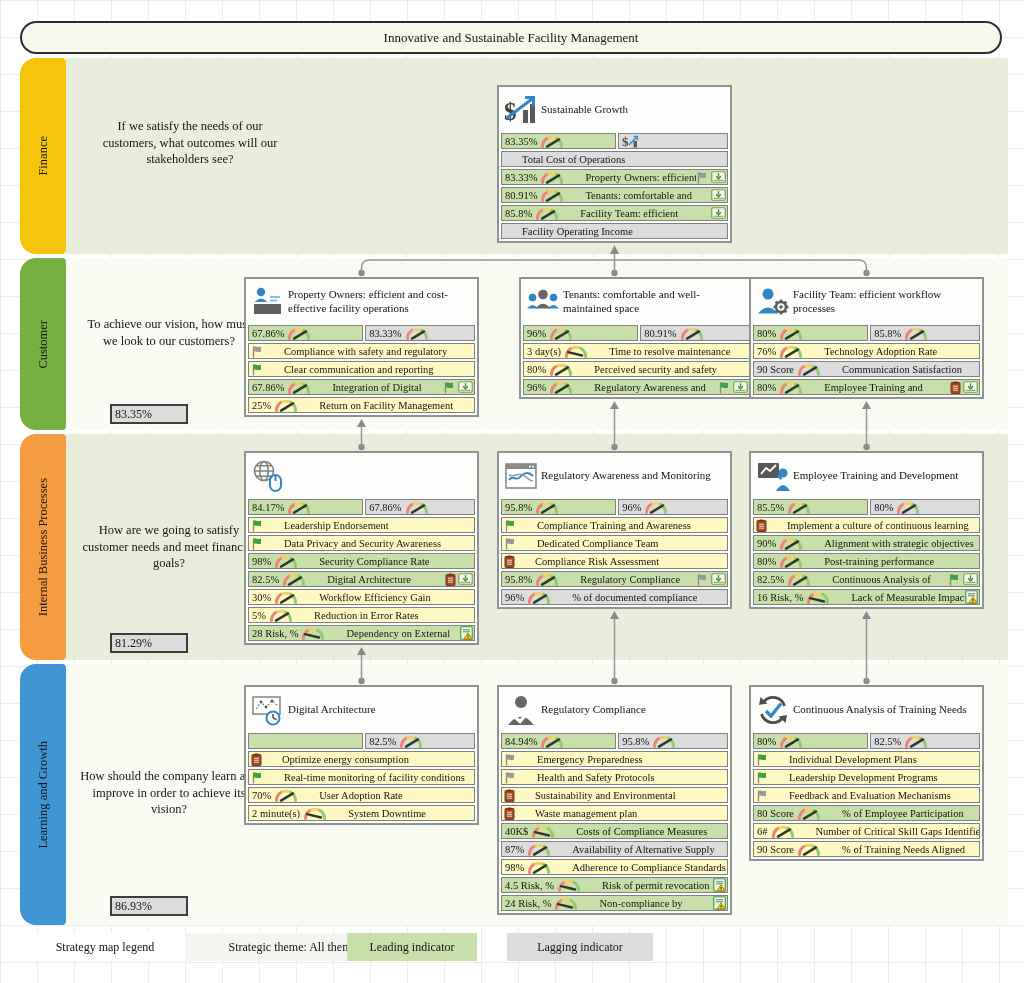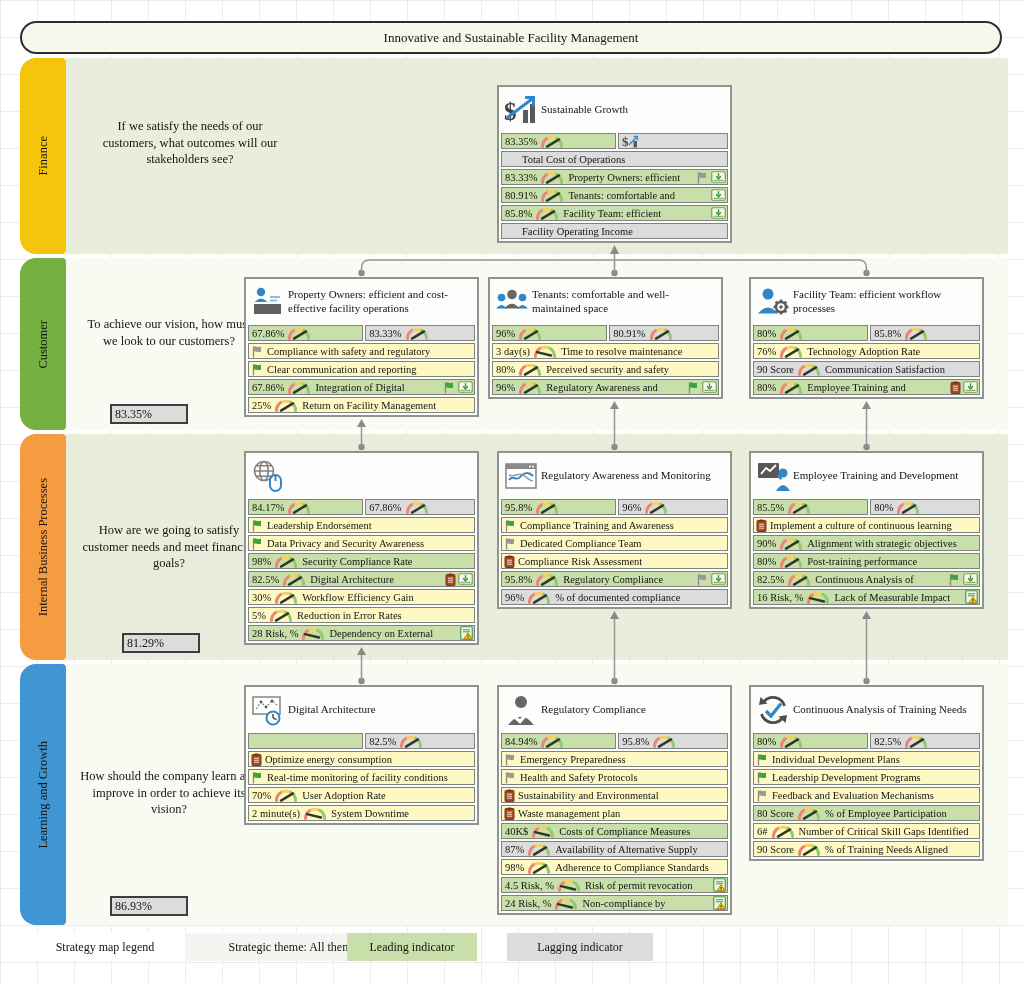--- a/index.html
+++ b/index.html
@@ -39,21 +39,21 @@
     overflow:hidden;white-space:nowrap;
   }
   .rowsplit{display:flex;gap:2px;margin-top:2px;}
   .rowsplit .cell{
     display:flex;align-items:center;height:16px;border:1px solid #7f837f;
     box-sizing:border-box;font-size:10.5px;overflow:hidden;white-space:nowrap;
   }
   .cell.lead{flex:1.05;} .cell.lag{flex:1;}
   .bg-green{background:#c8dfaa;} .bg-gray{background:#dcdcdc;} .bg-white{background:#fef9c3;}
   .val{padding-left:3px;flex-shrink:0;}
-  .lbl{margin-left:3px;overflow:hidden;}
+  .lbl{margin-left:20px;overflow:hidden;}
   .lbl.indent{padding-left:20px;margin-left:0;}
   .licon{margin-left:2px;flex-shrink:0;display:flex;align-items:center;}
   .gauge{margin-left:2px;flex-shrink:0;}
   .ricons{margin-left:auto;display:flex;align-items:center;gap:2px;padding-right:1px;flex-shrink:0;}
   .legend-item{
     position:absolute;top:933px;height:28px;line-height:28px;text-align:center;font-size:12px;
   }
   #connectors{position:absolute;left:0;top:0;pointer-events:none;}
   svg{display:block;}
 </style>
@@ -74,21 +74,21 @@
       </div>
       <div class="band" style="top: 258px; height: 172px; background: rgb(249, 250, 242);">
         <div class="question" style="top: 58px;">To achieve our vision, how must we look to our customers?</div>
         <div class="score" style="left: 44px; top: 146px;">83.35%</div>
       </div>
       <div class="tab" style="top: 258px; height: 172px; background: rgb(118, 176, 67);">
         <span>Customer</span>
       </div>
       <div class="band" style="top: 434px; height: 226px; background: rgb(233, 237, 219);">
         <div class="question" style="top: 88px;">How are we going to satisfy customer needs and meet financial goals?</div>
-        <div class="score" style="left: 44px; top: 199px; margin-left: 12px;">81.29%</div>
+        <div class="score" style="left: 44px; top: 199px;">81.29%</div>
       </div>
       <div class="tab" style="top: 434px; height: 226px; background: rgb(245, 155, 64);">
         <span>Internal Business Processes</span>
       </div>
       <div class="band" style="top: 664px; height: 261px; background: rgb(249, 250, 242);">
         <div class="question" style="top: 104px;">How should the company learn and improve in order to achieve its vision?</div>
         <div class="score" style="left: 44px; top: 232px;">86.93%</div>
       </div>
       <div class="tab" style="top: 664px; height: 261px; background: rgb(63, 150, 210);">
         <span>Learning and Growth</span>
@@ -298,21 +298,21 @@
           <span class="val">25%</span>
           <svg class="gauge" width="26" height="15" viewBox="0 0 26 15">
             <path d="M3.5,12.5 A9.5,9.5 0 0 1 8.2,4.3" stroke="#ee8573" stroke-width="3" fill="none" stroke-linecap="round"></path>
             <path d="M9.9,3.7 A9.5,9.5 0 0 1 16.1,3.7" stroke="#f2d267" stroke-width="3" fill="none" stroke-linecap="round"></path>
             <path d="M17.8,4.3 A9.5,9.5 0 0 1 22.5,12.5" stroke="#95c873" stroke-width="3" fill="none" stroke-linecap="round"></path>
             <path d="M8,12.6 L20,5.4" stroke="#2e3a23" stroke-width="2.4" stroke-linecap="round"></path>
           </svg>
           <span class="lbl">Return on Facility Management</span>
         </div>
       </div>
-      <div class="obox" style="left: 488px; top: 277px;">
+      <div class="obox" style="left: 519px; top: 277px;">
         <div class="obox-header">
           <div class="hicon">
             <svg width="34" height="32" viewBox="0 0 34 32">
               <circle cx="6.5" cy="11.5" r="3.8" fill="#2f86c9"></circle>
               <path d="M1,22.5 Q6.5,15.5 12,22.5 Z" fill="#2f86c9"></path>
               <circle cx="27.5" cy="11.5" r="3.8" fill="#2f86c9"></circle>
               <path d="M22,22.5 Q27.5,15.5 33,22.5 Z" fill="#2f86c9"></path>
               <circle cx="17" cy="8.5" r="4.8" fill="#666"></circle>
               <path d="M9.5,22.5 Q17,13 24.5,22.5 Z" fill="#666"></path>
             </svg>

